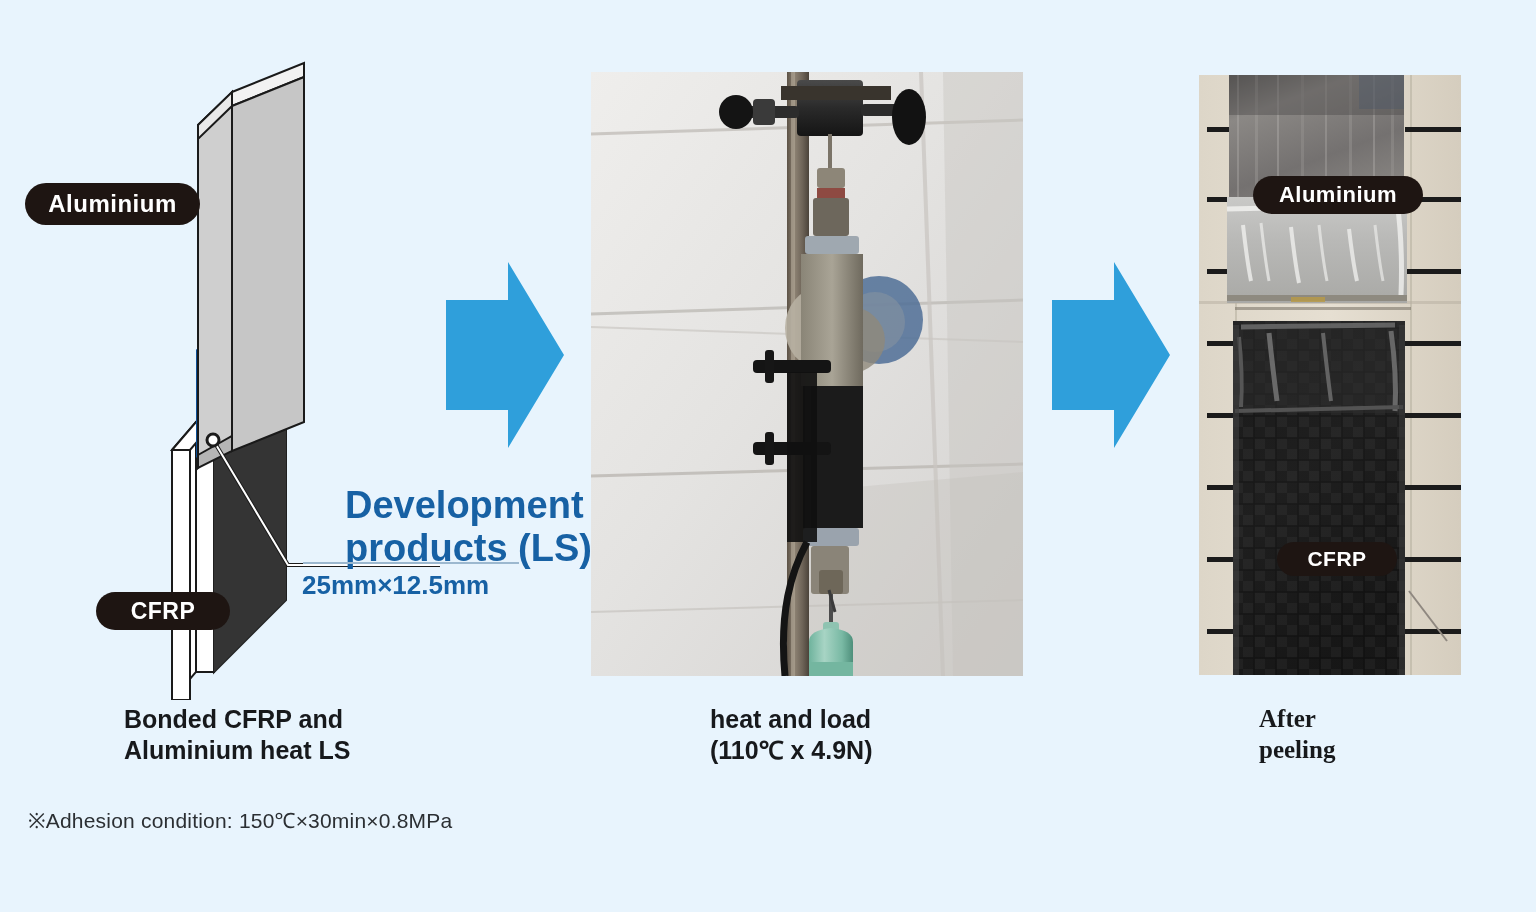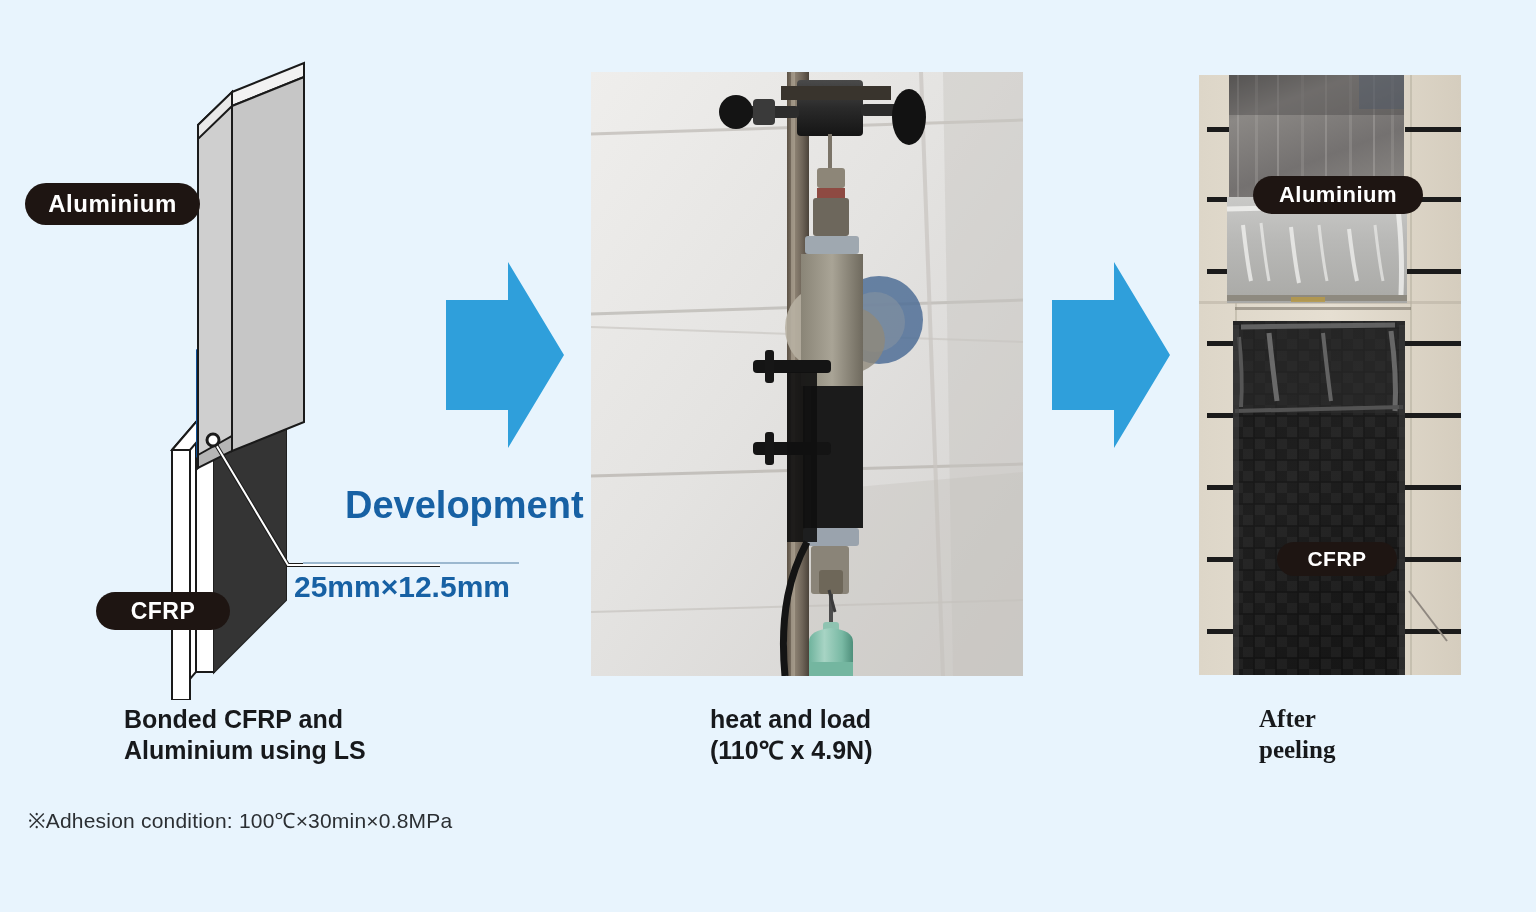--- a/index.html
+++ b/index.html
@@ -64,22 +64,22 @@
     line-height: 1.12;
     margin-left: 42px;
   }
   #callout-rule {
     position: absolute;
     left: 303px; top: 562px;
     width: 216px; height: 2px;
     background: #9cb8cf;
   }
   #callout-dims {
-    left: 294px; top: 570px;
-    font-size: 30px;
+    left: 302px; top: 570px;
+    font-size: 26px;
   }
 
   
   .arrow {
     position: absolute;
     z-index: 30;
   }
   #arrow-1 { left: 446px; top: 262px; width: 118px; height: 186px; }
   #arrow-2 { left: 1052px; top: 262px; width: 118px; height: 186px; }
 
@@ -174,20 +174,21 @@
     <div class="badge" id="badge-aluminium-diagram">
       <span>Aluminium</span>
     </div>
 
     <div class="badge" id="badge-cfrp-diagram">
       <span>CFRP</span>
     </div>
 
     <div class="callout-text" id="callout-title">
       <div>Development</div>
+      <div>products (LS)</div>
     </div>
     <div id="callout-rule"></div>
     <div class="callout-text" id="callout-dims">25mm×12.5mm</div>
   </div>
 
   <svg class="arrow" id="arrow-1" viewBox="0 0 118 186">
     <polygon points="0,38 62,38 62,0 118,93 62,186 62,148 0,148" fill="#2f9fdb"></polygon>
   </svg>
 
   <div class="photo" id="photo-apparatus">
@@ -397,22 +398,22 @@
   </div>
 
   <div class="badge" id="badge-aluminium-photo">
     <span>Aluminium</span>
   </div>
   <div class="badge" id="badge-cfrp-photo">
     <span>CFRP</span>
   </div>
 
   <div class="caption" id="caption-diagram">Bonded CFRP and
-Aluminium using LS</div>
+Aluminium heat LS</div>
 
   <div class="caption" id="caption-apparatus">heat and load
 (110℃ x 4.9N)</div>
 
   <div class="caption" id="caption-peeled">After peeling</div>
 
-  <div id="footnote">※Adhesion condition: 100℃×30min×0.8MPa</div>
+  <div id="footnote">※Adhesion condition: 150℃×30min×0.8MPa</div>
 
 </div>
 
 </body></html>

